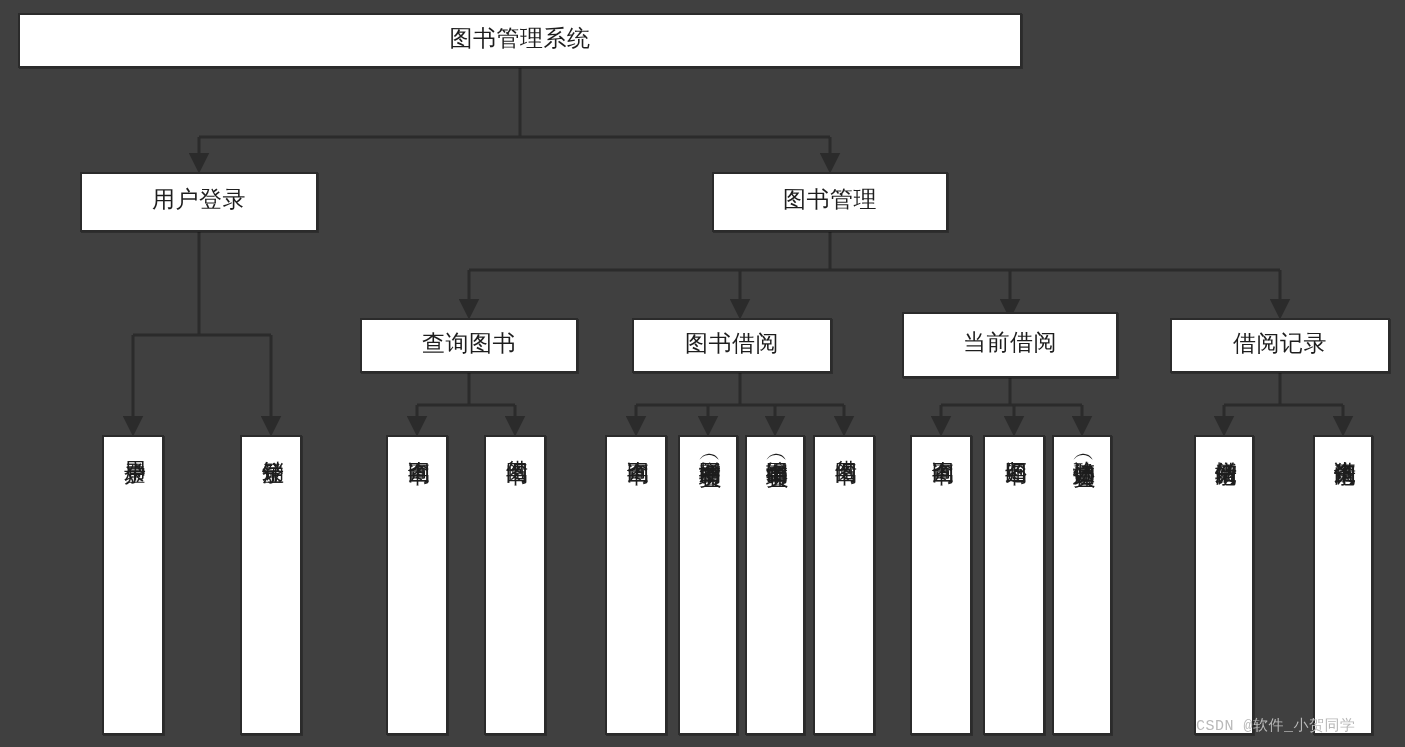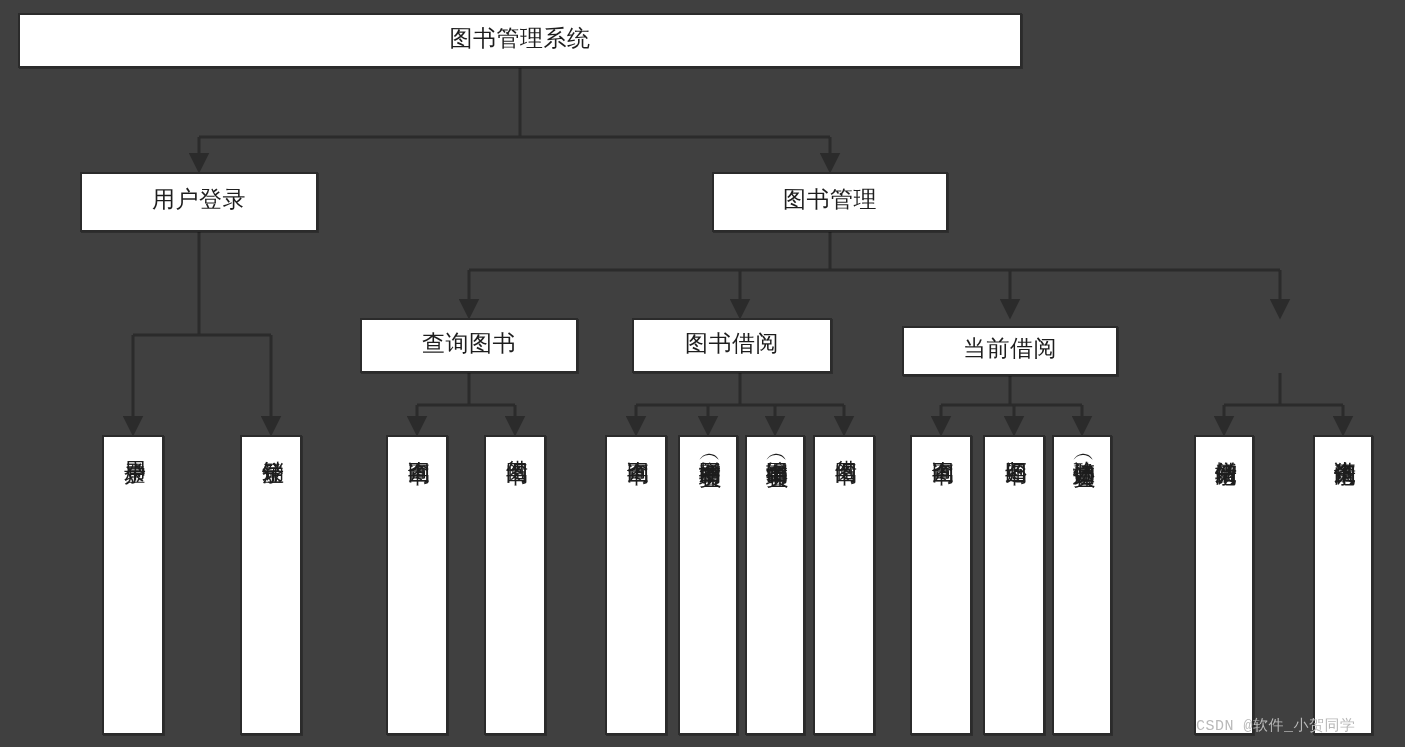--- a/index.html
+++ b/index.html
@@ -131,22 +131,25 @@
   <div class="node h" style="left: 712px; top: 172px; width: 236px; height: 60px;">
     <span class="node-label">图书管理</span>
   </div>
 
   <div class="node h" style="left: 360px; top: 318px; width: 218px; height: 55px;">
     <span class="node-label">查询图书</span>
   </div>
   <div class="node h" style="left: 632px; top: 318px; width: 200px; height: 55px;">
     <span class="node-label">图书借阅</span>
   </div>
-  <div class="node h" style="left: 902px; top: 326px; width: 216px; height: 50px;">
+  <div class="node h" style="left: 902px; top: 312px; width: 216px; height: 66px;">
     <span class="node-label">当前借阅</span>
+  </div>
+  <div class="node h" style="left: 1170px; top: 318px; width: 220px; height: 55px;">
+    <span class="node-label">借阅记录</span>
   </div>
 
   <div class="node v" style="left: 102px; top: 435px; width: 62px; height: 300px;">
     <span class="node-label">用户登录</span>
   </div>
   <div class="node v" style="left: 240px; top: 435px; width: 62px; height: 300px;">
     <span class="node-label">注销登录</span>
   </div>
   <div class="node v" style="left: 386px; top: 435px; width: 62px; height: 300px;">
     <span class="node-label">查询图书</span>

